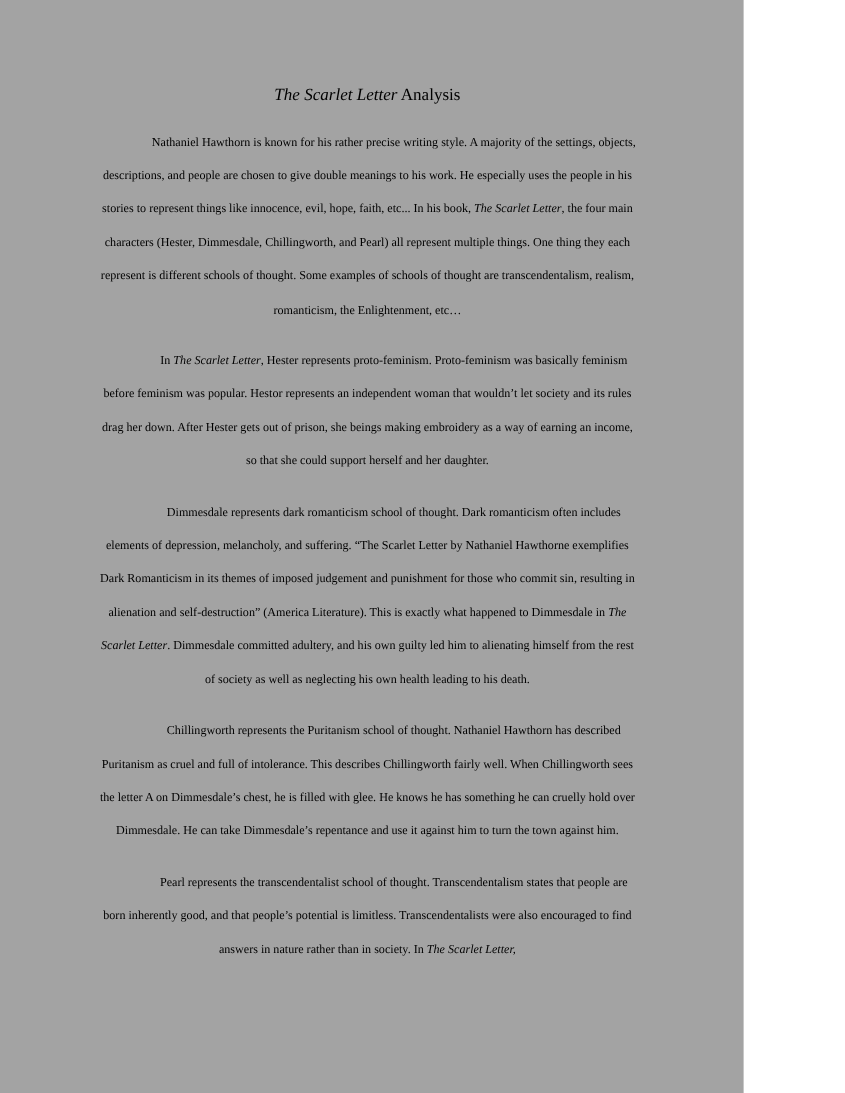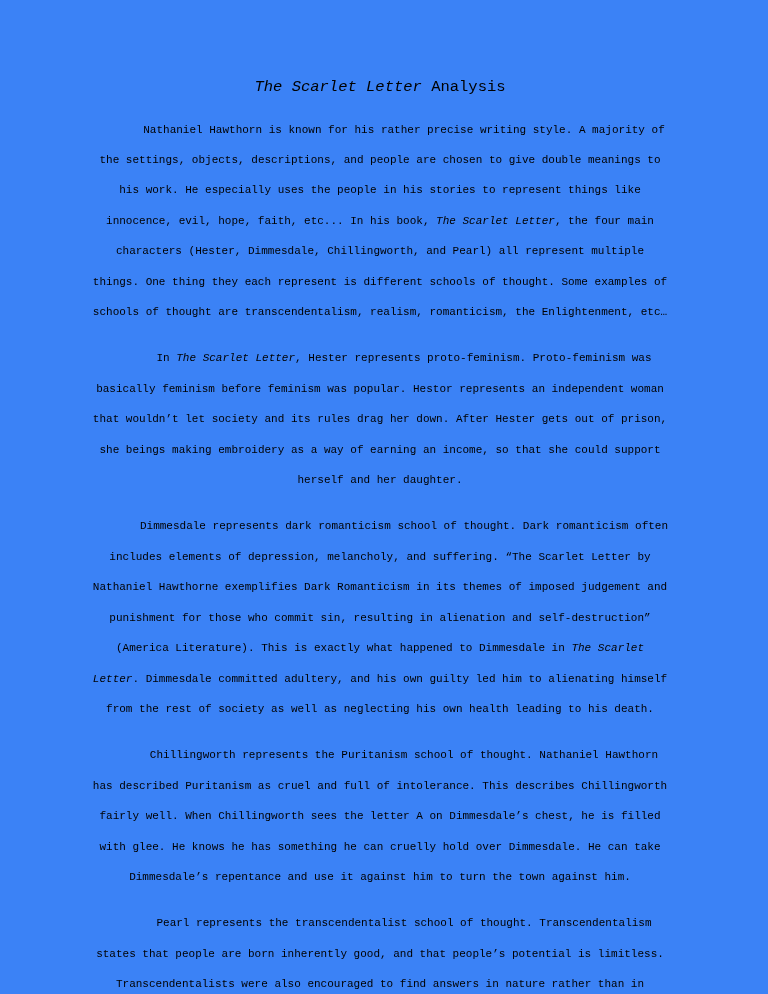--- a/index.html
+++ b/index.html
@@ -8,26 +8,25 @@
     background: #ffffff;
   }
   body {
     width: 768px;
     height: 994px;
     font-family: "Liberation Serif", "DejaVu Serif", serif;
     color: #000000;
   }
   .page {
     position: relative;
-    width: 768px;
+    width: 676px;
     height: 994px;
     box-sizing: border-box;
     padding: 78px 98px 0 90px;
-    background: #3b82f6;
-    font-family: Liberation Mono, monospace;
+    background: #a3a3a3;
   }
   .doc-title {
     text-align: center;
     font-size: 15.5px;
     line-height: 1.2;
     margin: 0 0 18px 0;
   }
   .doc-title .it {
     font-style: italic;
   }

